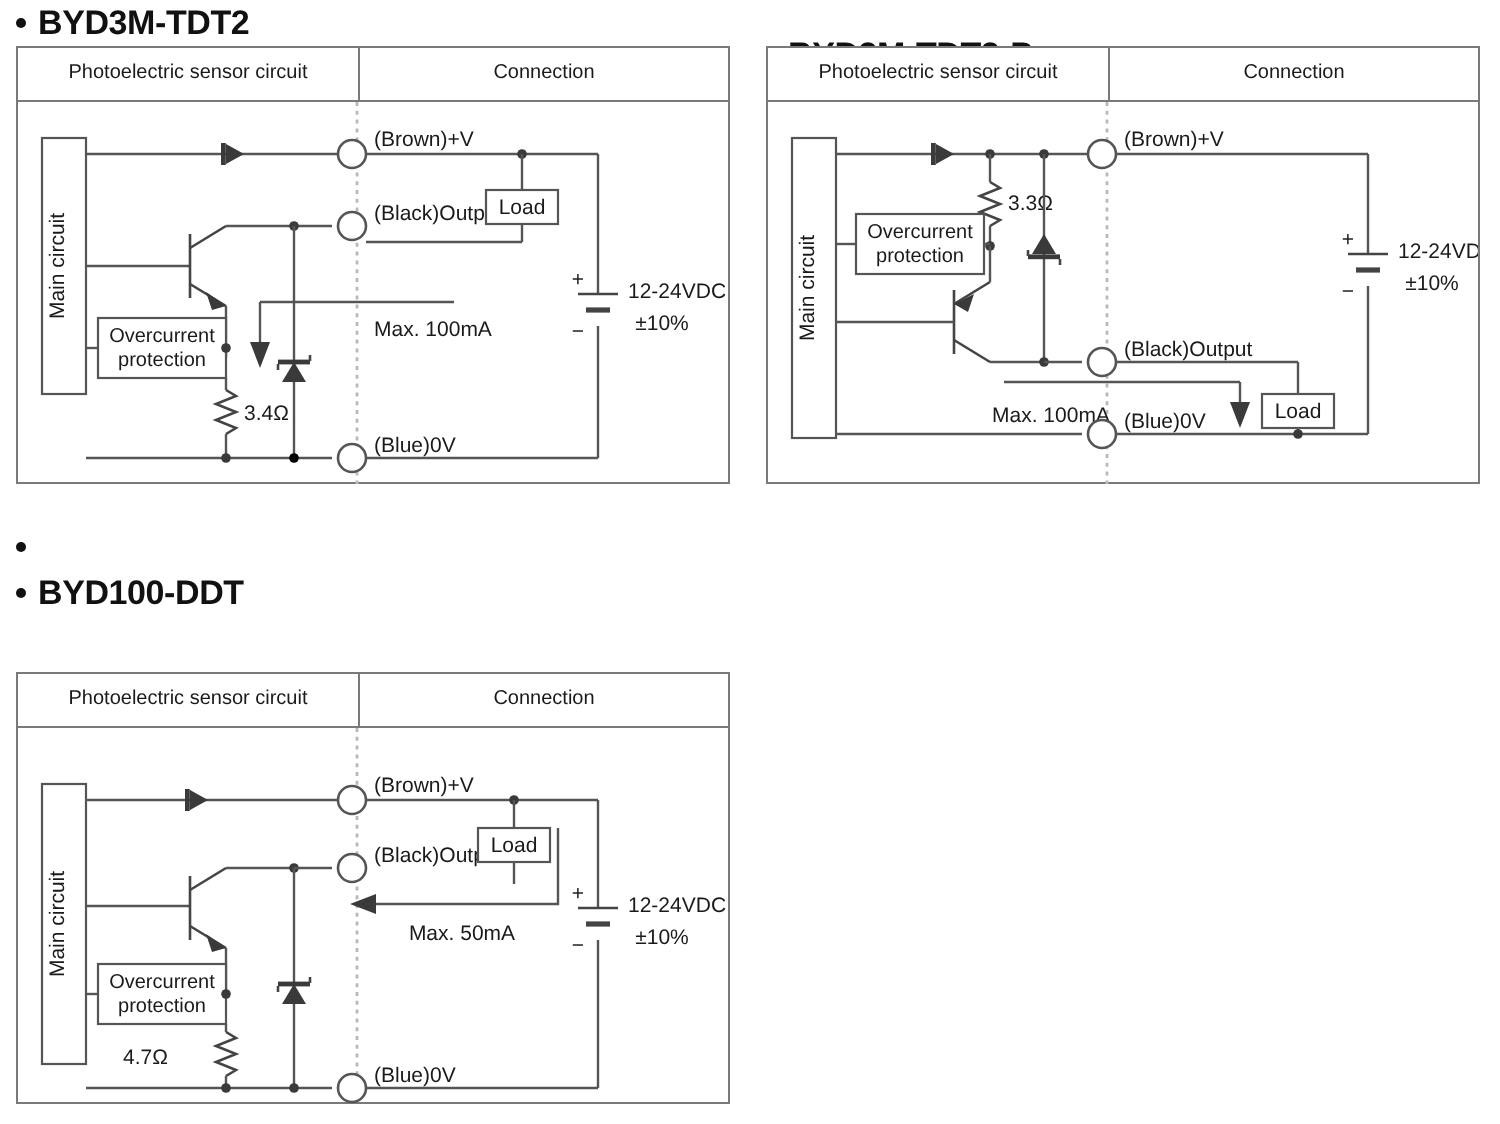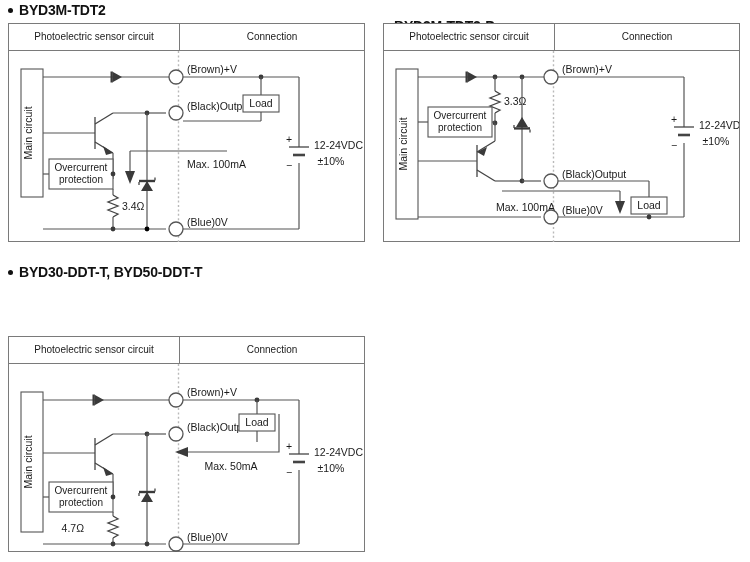--- a/index.html
+++ b/index.html
@@ -9,21 +9,21 @@
   }
   body {
     width: 750px;
     height: 562px;
     position: relative;
     font-family: "Liberation Sans", sans-serif;
     color: #000000;
     overflow: hidden;
   }
   .title-line {
-    font-size: 14px;
+    font-size: 17px;
     font-weight: bold;
     letter-spacing: -0.2px;
     white-space: nowrap;
     color: #111;
   }
   .bullet {
     display: inline-block;
     width: 5px;
     height: 5px;
     border-radius: 50%;
@@ -283,21 +283,24 @@
     </g>
     <text class="tx" x="290" y="72" text-anchor="middle">+</text>
     <text class="tx" x="290" y="98" text-anchor="middle">−</text>
     <text class="tx" x="315" y="78">12-24VDC</text>
     <text class="tx" x="332" y="94" text-anchor="middle">±10%</text>
   </svg>
 </div>
 
 <div style="position:absolute;left:8px;top:264px;">
   <div class="title-line" style="margin-bottom:3px;">
-    <span class="bullet"></span><span>BYD30-DDT-T, BYD50-DDT-T</span>
+    <span class="bullet"></span>
+  </div>
+  <div class="title-line">
+    <span class="bullet"></span><span>BYD100-DDT</span>
   </div>
 </div>
 
 <div class="panel" style="left:8px;top:336px;width:357px;height:216px;">
   <div class="panel-head">
     <div class="head-cell" style="left:0;width:170px;">Photoelectric sensor circuit</div>
     <div class="head-div" style="left:170px;height:26px;"></div>
     <div class="head-cell" style="left:171px;width:184px;">Connection</div>
   </div>
   <svg class="cvs" width="355" height="188" viewBox="0 0 355 188">

